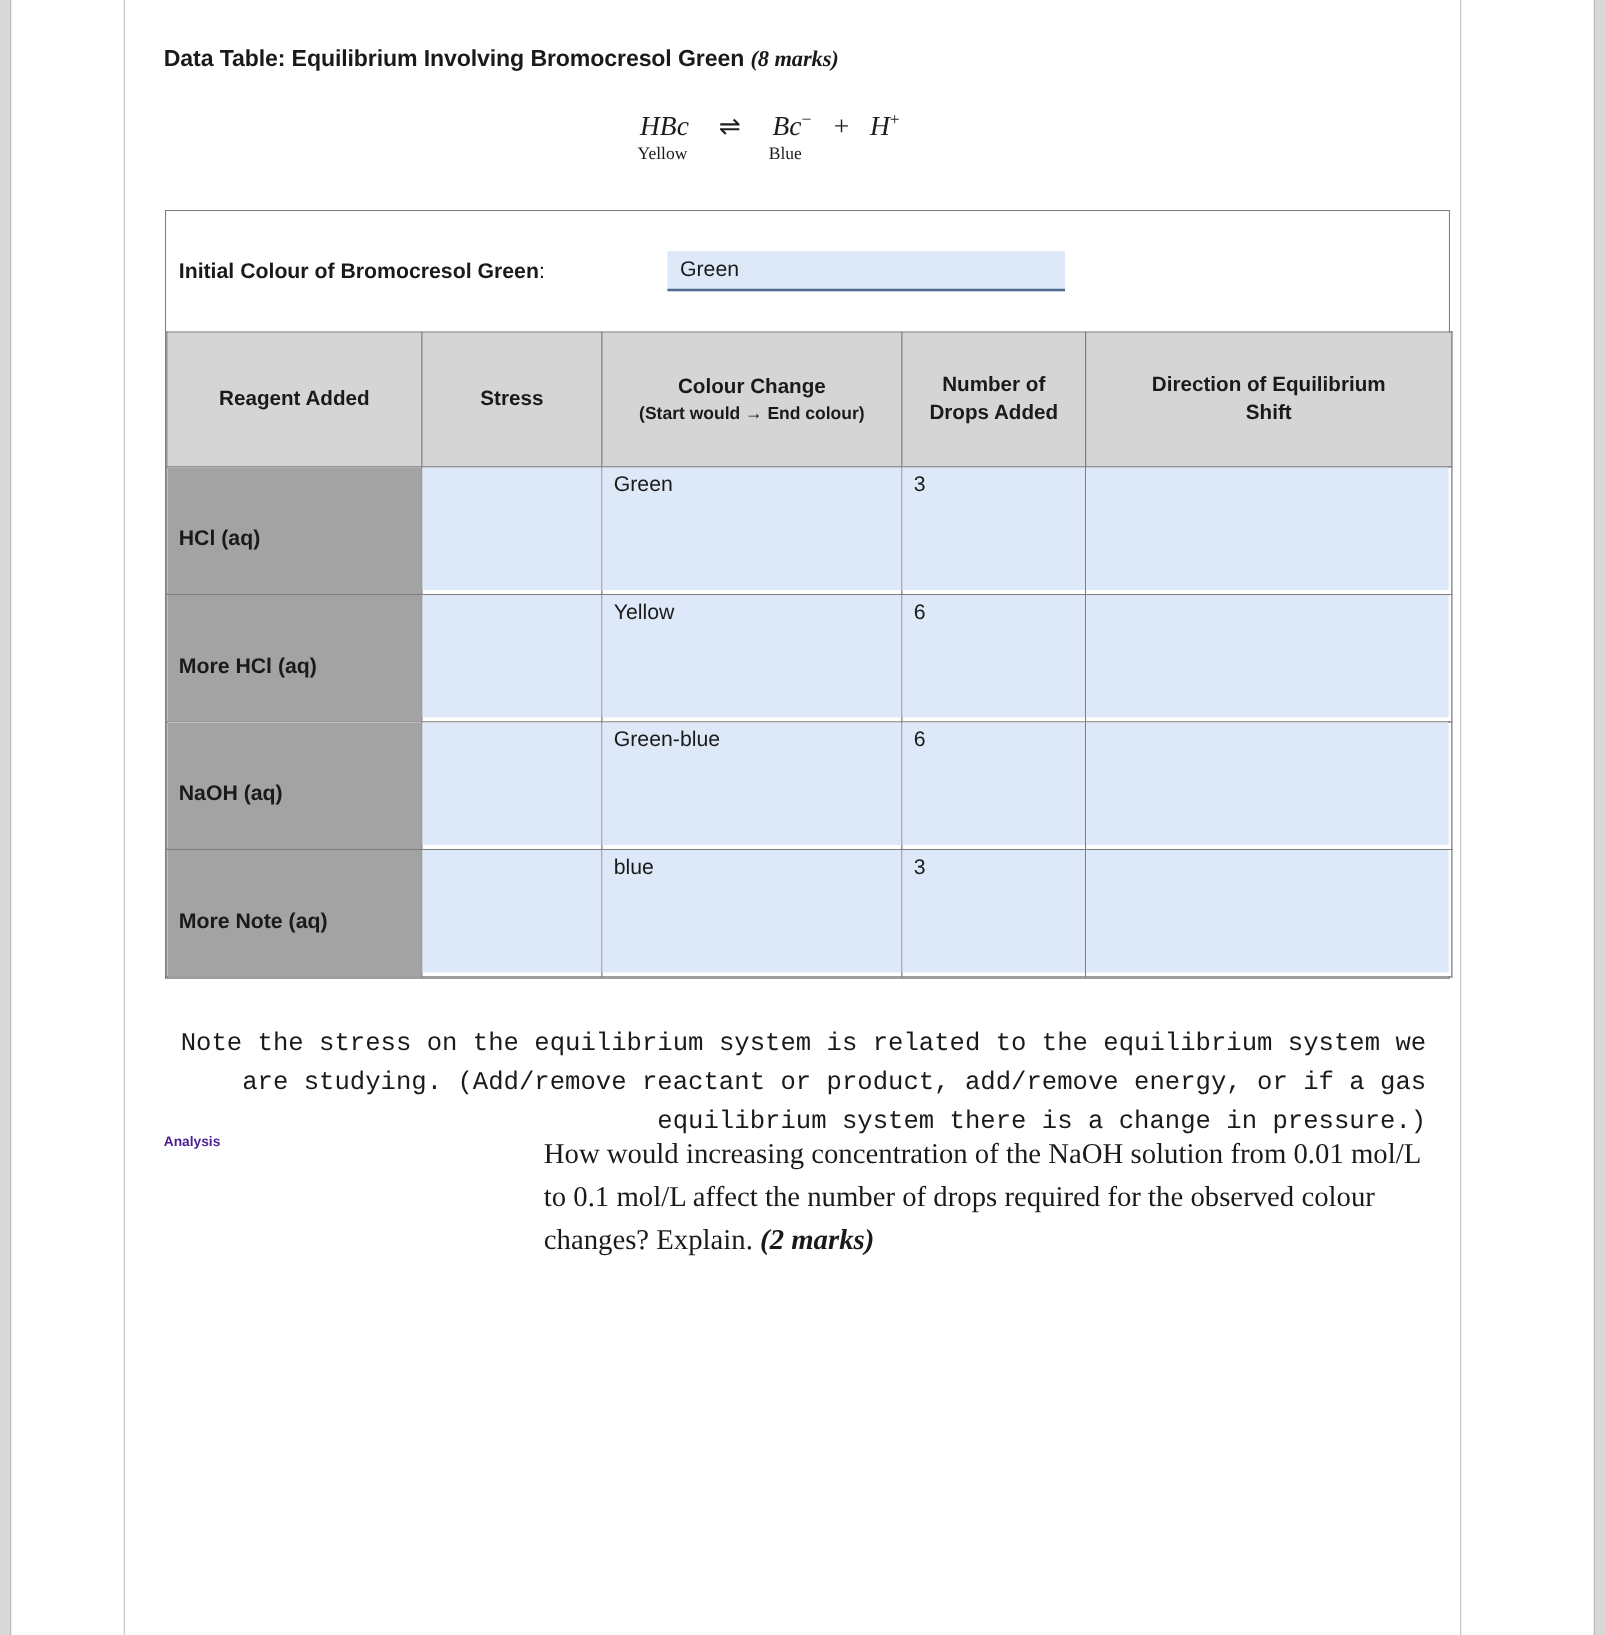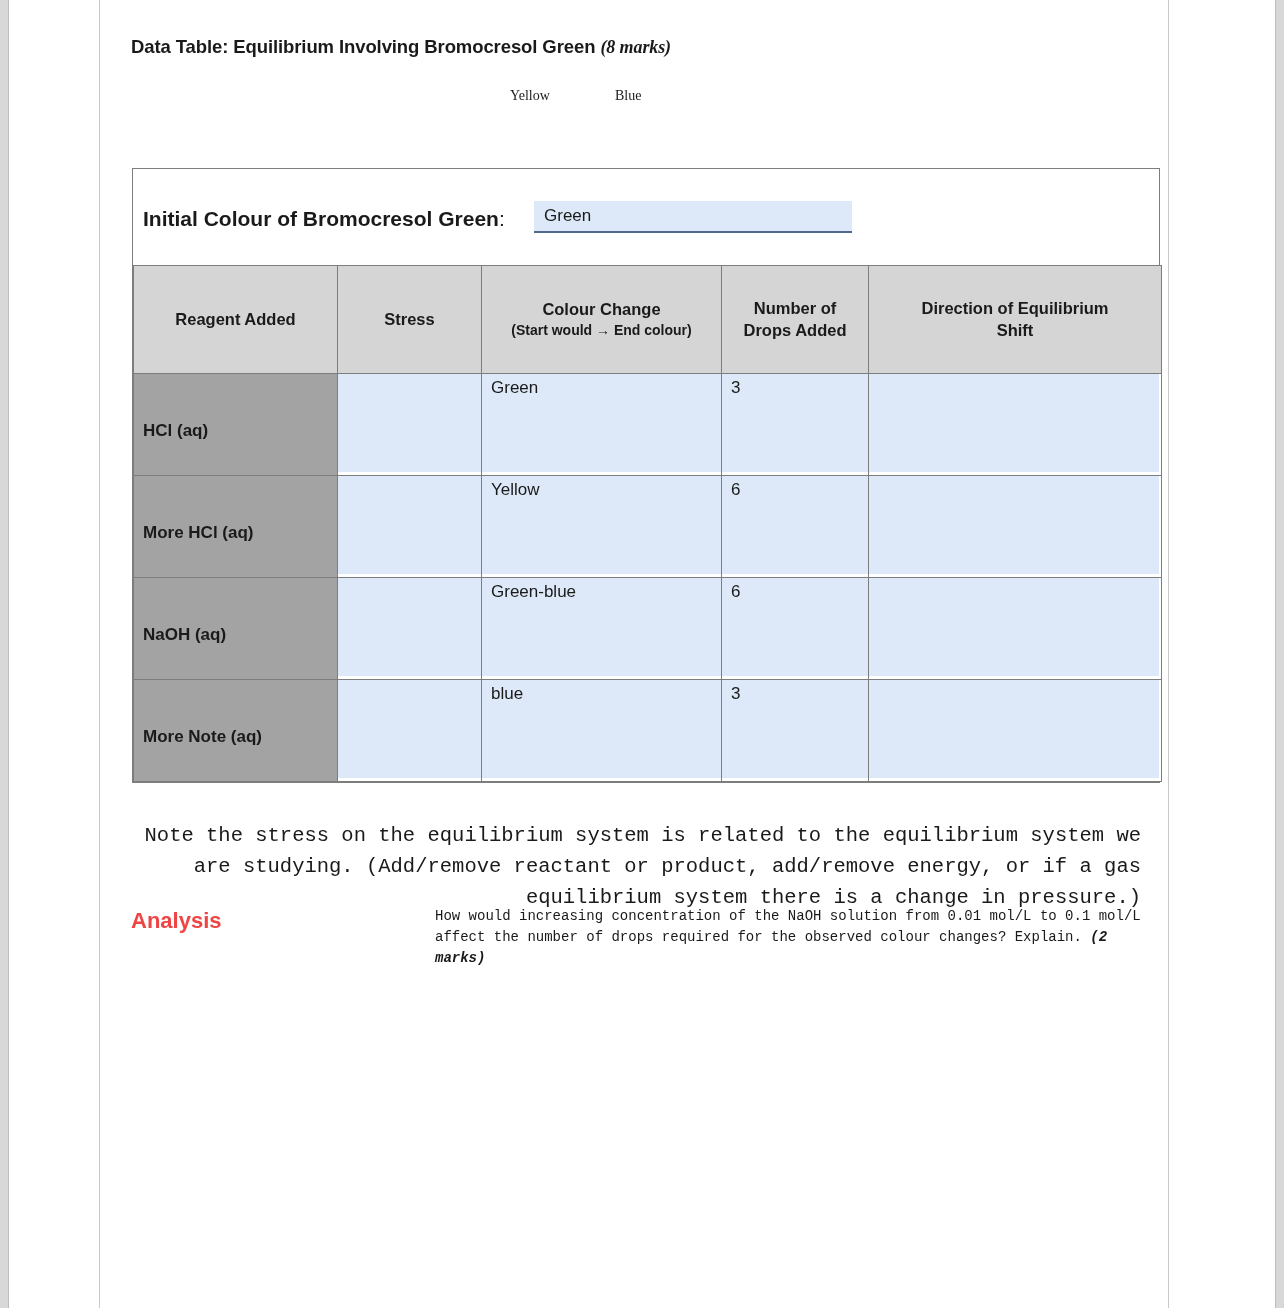--- a/index.html
+++ b/index.html
@@ -118,21 +118,21 @@
 
   
   .initial-row {
     position: relative;
     height: 96px;
     background: #ffffff;
   }
   .initial-label {
     position: absolute;
     left: 10px; top: 38px;
-    font-size: 21px;
+    font-size: 17px;
     font-weight: bold;
     color: #1a1a1a;
     white-space: nowrap;
   }
   .initial-label .plain { font-weight: normal; }
   .initial-field {
     position: absolute;
     left: 401px; top: 32px;
     width: 318px;
     height: 32px;
@@ -234,30 +234,30 @@
     font-size: 20.5px;
     line-height: 1.52;
     color: #1a1a1a;
     text-align: right;
   }
 
   
   .analysis-label {
     position: absolute;
     left: 131px; top: 908px;
-    font-size: 22px;
-    font-weight: bold;
-    color: #ef4444;
+    font-size: 11px;
+    font-weight: bold;
+    color: #4c1d95;
   }
   .analysis-text {
     position: absolute;
     left: 435px; top: 906px;
     width: 706px;
-    font-family: Liberation Mono, monospace;
-    font-size: 14px;
+    font-family: Liberation Serif, serif;
+    font-size: 23px;
     line-height: 1.5;
     color: #1a1a1a;
   }
   .analysis-text .marks {
     font-weight: bold;
     font-style: italic;
   }
 </style>
 </head>
 <body>
@@ -270,20 +270,27 @@
   <div class="page-edge-right-line"></div>
   <div class="margin-line-left"></div>
   <div class="margin-line-right"></div>
 
   <div class="doc-title">
     <span>Data Table: Equilibrium Involving Bromocresol Green</span>
     <span class="marks">(8 marks)</span>
   </div>
 
   <div class="equation-block">
+    <div class="eq-line">
+      <span class="eq-hbc">HBc</span>
+      <span class="eq-arrow">⇌</span>
+      <span class="eq-bc"><span>Bc</span><span class="eq-sup">−</span></span>
+      <span class="eq-plus">+</span>
+      <span class="eq-h"><span>H</span><span class="eq-sup">+</span></span>
+    </div>
     <div class="eq-labels">
       <span class="eq-yellow">Yellow</span>
       <span class="eq-blue">Blue</span>
     </div>
   </div>
 
   <div class="frame">
 
     <div class="initial-row">
       <div class="initial-label"><span>Initial Colour of Bromocresol Green</span><span class="plain">:</span></div>

